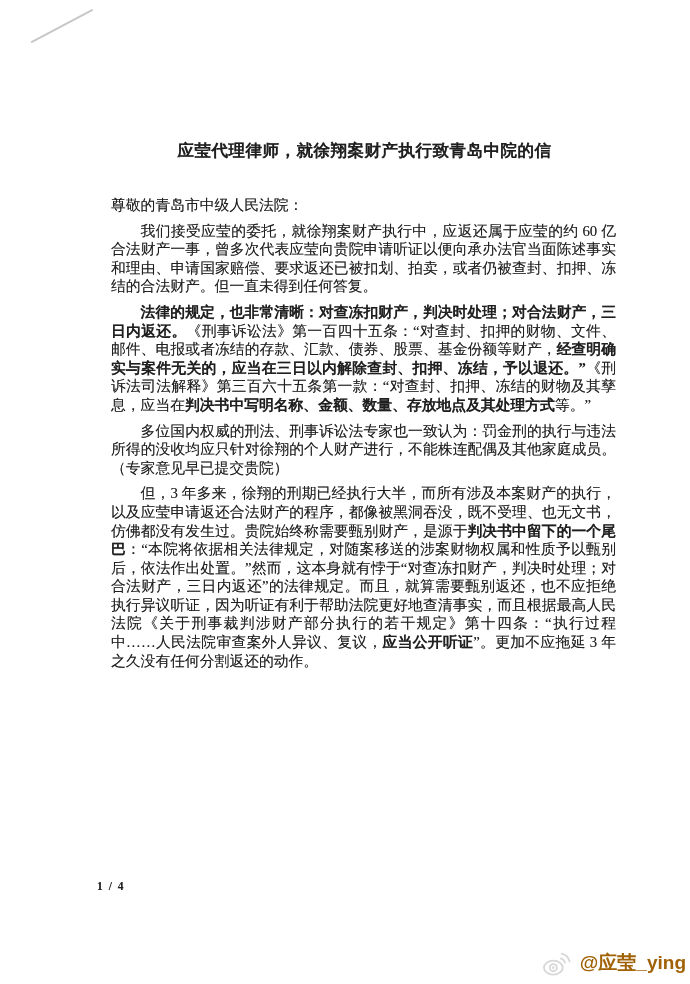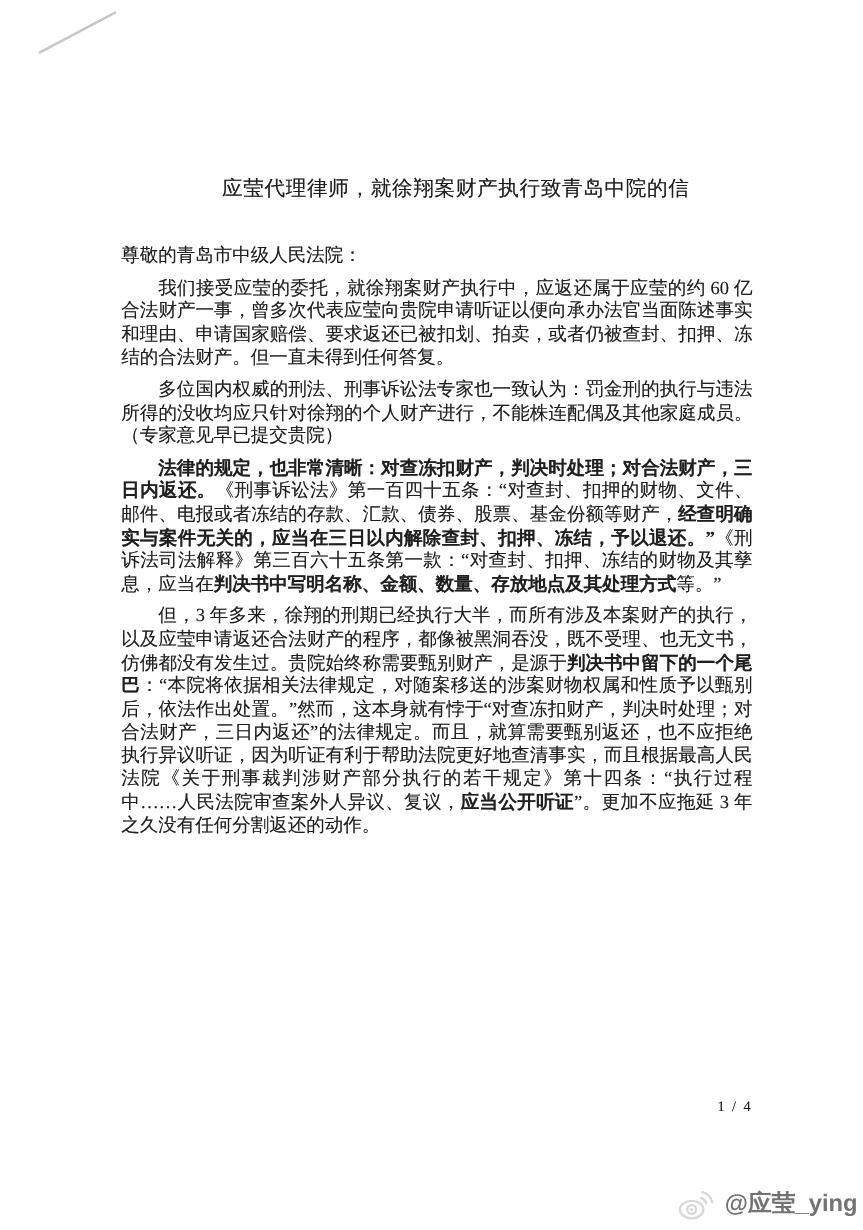--- a/index.html
+++ b/index.html
@@ -23,56 +23,56 @@
     transform: rotate(-28deg);
   }
   .title {
     position: absolute;
     top: 140px;
     left: 112px;
     width: 505px;
     margin: 0;
     text-align: center;
     font-size: 16.5px;
-    font-weight: 400;
+    font-weight: 700;
     letter-spacing: 0.5px;
     text-shadow: 0 0 0.5px rgba(40,40,40,0.55);
   }
   .body {
     position: absolute;
     top: 196px;
-    left: 97px;
+    left: 111px;
     width: 505px;
     font-size: 14.8px;
     line-height: 18.6px;
     text-align: justify;
     text-shadow: 0 0 0.5px rgba(40,40,40,0.5);
   }
   .salutation { margin: 0 0 7px 0; }
   .para { margin: 0 0 7px 0; text-indent: 2em; }
   .b { font-weight: 700; }
   .footer {
     position: absolute;
     top: 880px;
     left: 97px;
     width: 505px;
-    text-align: right;
+    text-align: left;
     font-size: 11.5px;
-    font-weight: 400;
+    font-weight: 700;
     letter-spacing: 1.5px;
     text-shadow: 0 0 0.5px rgba(40,40,40,0.5);
   }
   .watermark {
     position: absolute;
     right: 4px;
     bottom: 7px;
     display: flex;
     align-items: center;
     gap: 5px;
-    color: #737373;
+    color: #a16207;
     font-size: 19px;
     font-family: "Liberation Sans", "DejaVu Sans", sans-serif;
     font-weight: 700;
     user-select: none;
   }
   .watermark svg { display: block; }
 </style>
 </head>
 <body>
 
@@ -82,23 +82,23 @@
 
   <h1 class="title">应莹代理律师，就徐翔案财产执行致青岛中院的信</h1>
 
   <div class="body">
 
     <p class="salutation">尊敬的青岛市中级人民法院：</p>
 
     <p class="para"><span>我们接受应莹的委托，就徐翔案财产执行中，应返还属于应莹的约 60 亿合法财产一事，曾多次代表应莹向贵院申请听证以便向承办法官当面陈述事实和理由、申请国家赔偿、要求返还已被扣划、拍卖，或者仍被查封、扣押、冻结的合法财产。但一直未得到任何答复。</span></p>
 
 
+    <p class="para"><span class="b">法律的规定，也非常清晰：对查冻扣财产，判决时处理；对合法财产，三日内返还。</span><span>《刑事诉讼法》第一百四十五条：“对查封、扣押的财物、文件、邮件、电报或者冻结的存款、汇款、债券、股票、基金份额等财产，</span><span class="b">经查明确实与案件无关的，应当在三日以内解除查封、扣押、冻结，予以退还。”</span><span>《刑诉法司法解释》第三百六十五条第一款：“对查封、扣押、冻结的财物及其孳息，应当在</span><span class="b">判决书中写明名称、金额、数量、存放地点及其处理方式</span><span>等。”</span></p>
+
     <p class="para"><span>多位国内权威的刑法、刑事诉讼法专家也一致认为：罚金刑的执行与违法所得的没收均应只针对徐翔的个人财产进行，不能株连配偶及其他家庭成员。（专家意见早已提交贵院）</span></p>
-
-    <p class="para"><span class="b">法律的规定，也非常清晰：对查冻扣财产，判决时处理；对合法财产，三日内返还。</span><span>《刑事诉讼法》第一百四十五条：“对查封、扣押的财物、文件、邮件、电报或者冻结的存款、汇款、债券、股票、基金份额等财产，</span><span class="b">经查明确实与案件无关的，应当在三日以内解除查封、扣押、冻结，予以退还。”</span><span>《刑诉法司法解释》第三百六十五条第一款：“对查封、扣押、冻结的财物及其孳息，应当在</span><span class="b">判决书中写明名称、金额、数量、存放地点及其处理方式</span><span>等。”</span></p>
 
     <p class="para"><span>但，3 年多来，徐翔的刑期已经执行大半，而所有涉及本案财产的执行，以及应莹申请返还合法财产的程序，都像被黑洞吞没，既不受理、也无文书，仿佛都没有发生过。贵院始终称需要甄别财产，是源于</span><span class="b">判决书中留下的一个尾巴</span><span>：“本院将依据相关法律规定，对随案移送的涉案财物权属和性质予以甄别后，依法作出处置。”然而，这本身就有悖于“对查冻扣财产，判决时处理；对合法财产，三日内返还”的法律规定。而且，就算需要甄别返还，也不应拒绝执行异议听证，因为听证有利于帮助法院更好地查清事实，而且根据最高人民法院《关于刑事裁判涉财产部分执行的若干规定》第十四条：“执行过程中……人民法院审查案外人异议、复议，</span><span class="b">应当公开听证</span><span>”。更加不应拖延 3 年之久没有任何分割返还的动作。</span></p>
 
 
   </div>
 
   <div class="footer">1 / 4</div>
 
   <div class="watermark">
     <span>

